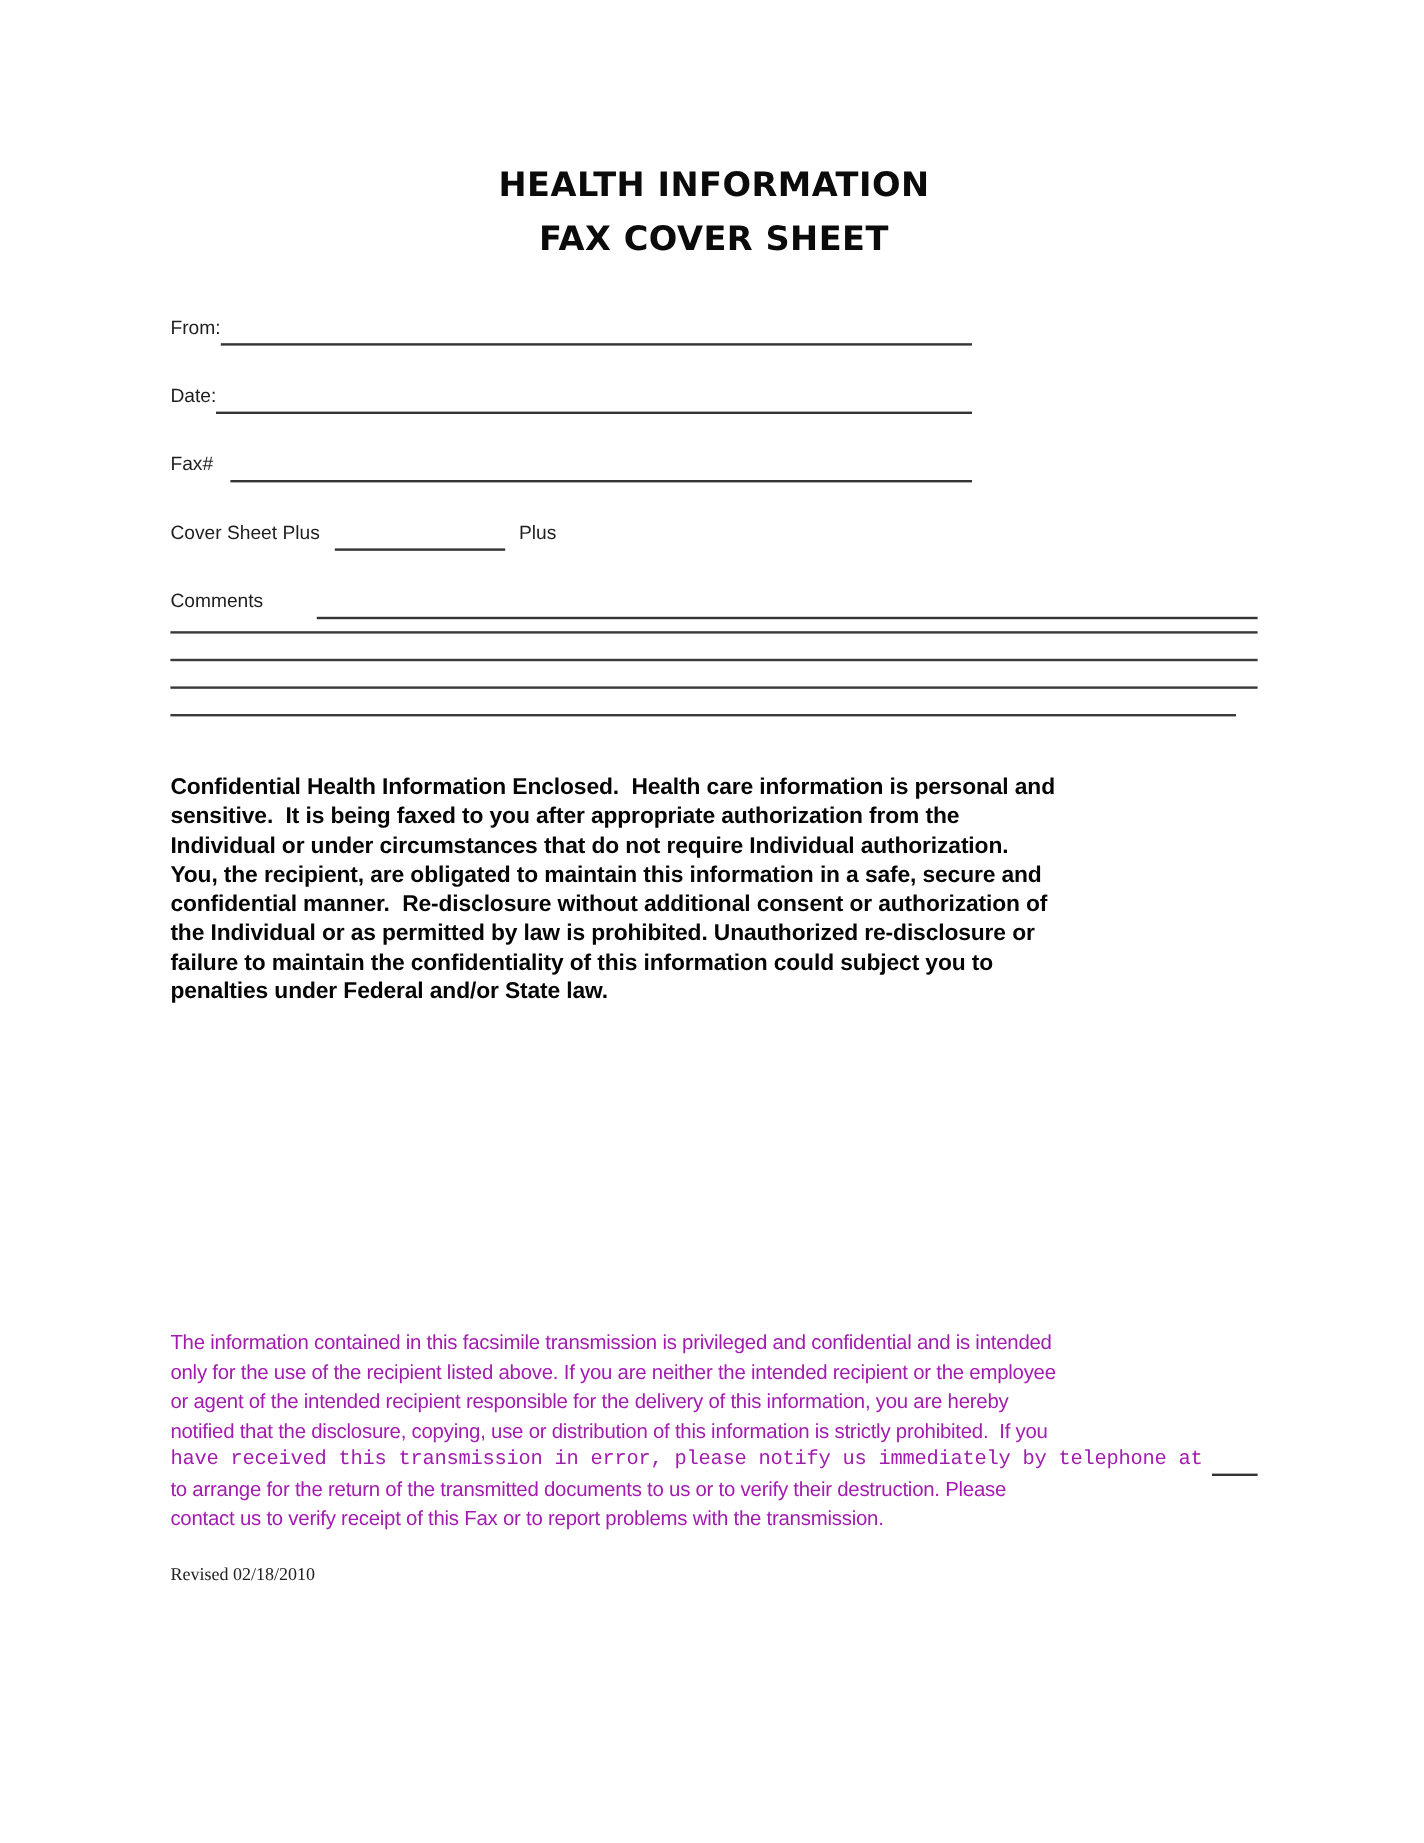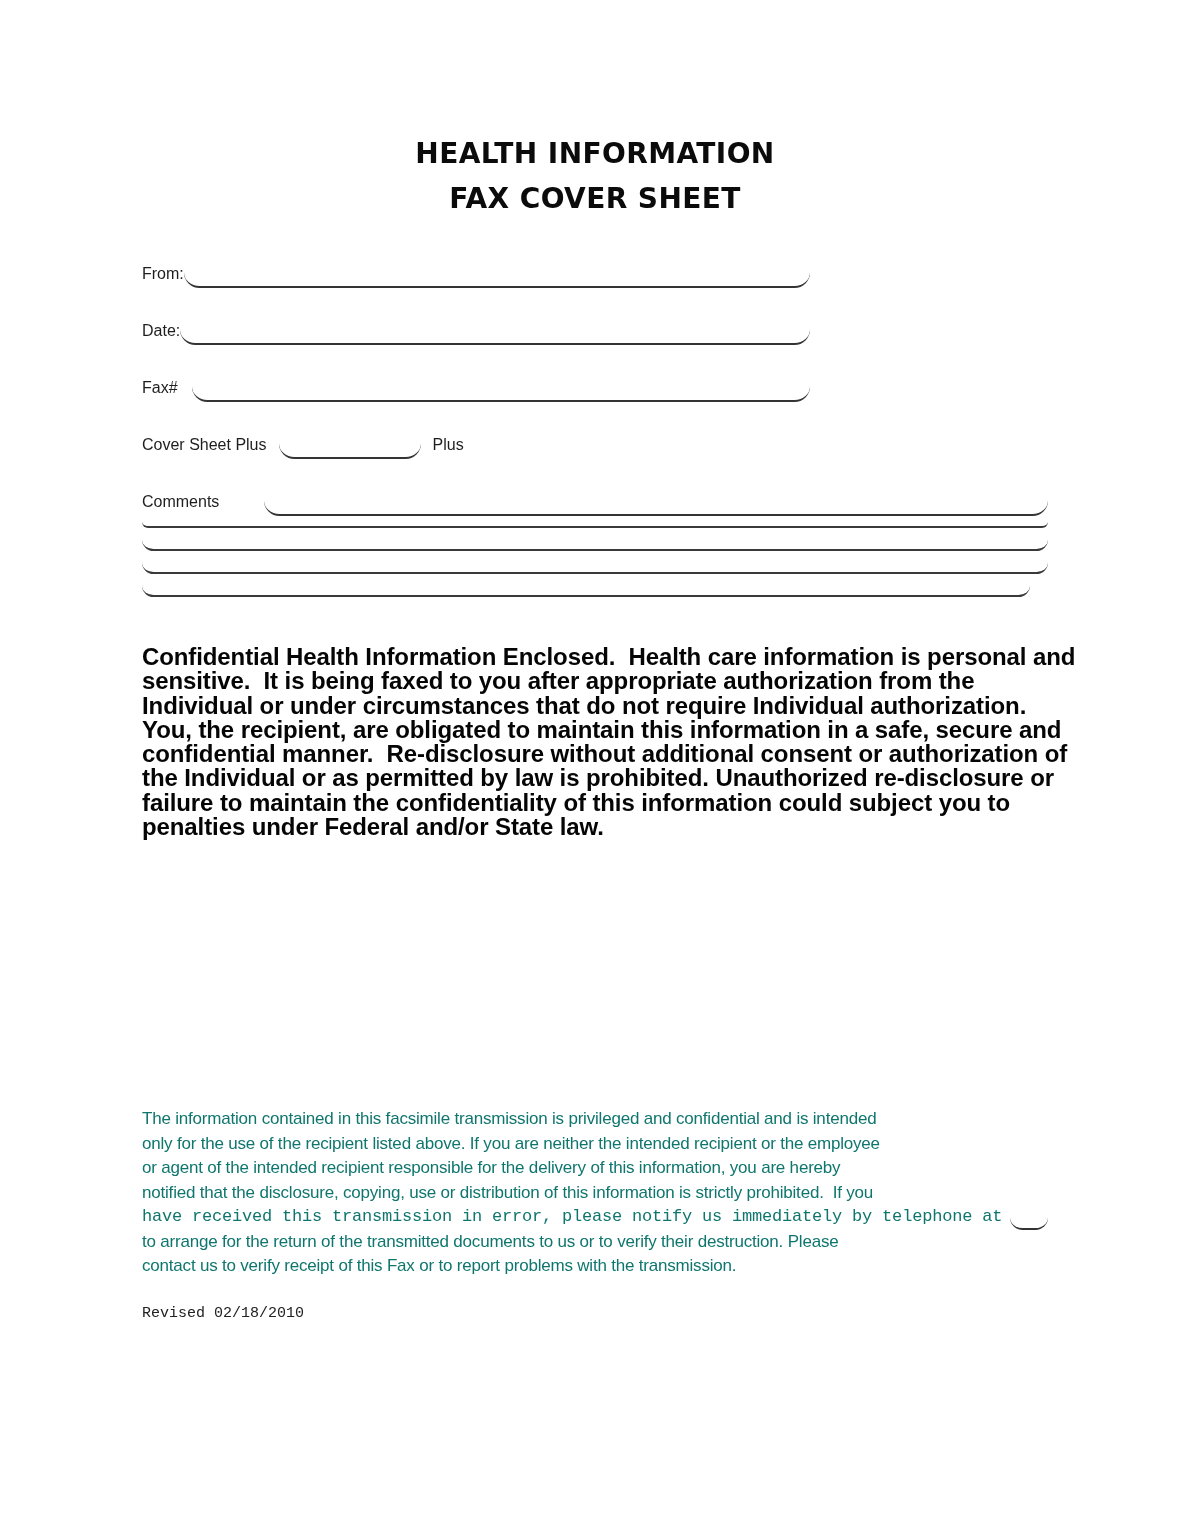--- a/index.html
+++ b/index.html
@@ -1,15 +1,15 @@
 <!DOCTYPE html>
 <html><head>
 <meta charset="utf-8">
 <style>
-  * { box-sizing: border-box; border-radius: 27px; }
+  * { box-sizing: border-box; }
   html, body { margin: 0; padding: 0; background: #ffffff; }
   .page {
     position: relative;
     width: 1187px;
     height: 1536px;
     background: #ffffff;
     overflow: hidden;
     color: #161616;
   }
   .content {
@@ -53,49 +53,49 @@
     height: 23px;
     border-bottom: 2px solid #3a3a3a;
     width: 906px;
   }
   .comment-line.first { height: 12px; }
   .comment-line.last { width: 888px; }
   .notice {
     margin-top: 48px;
     font-family: "Liberation Sans", sans-serif;
     font-weight: bold;
-    font-size: 24px;
+    font-size: 19px;
     line-height: 24.3px;
     letter-spacing: -0.1px;
     color: #050505;
     white-space: pre;
   }
   .disclaimer {
     margin-top: 268px;
     font-family: "Liberation Sans", sans-serif;
     font-size: 17px;
     line-height: 24.5px;
     letter-spacing: -0.2px;
-    color: #0f766e;
+    color: #a21caf;
   }
   .disclaimer .pre { white-space: pre; }
   .phone-row {
     display: flex;
     align-items: stretch;
     height: 24.5px;
   }
   .phone-row .txt { white-space: pre; font-family: Liberation Mono, monospace; }
   .phone-blank {
     flex: 1;
     border-bottom: 2px solid #333333;
     margin-left: 8px;
   }
   .doc-footer {
     margin-top: 26px;
-    font-family: Liberation Mono, monospace;
+    font-family: Liberation Serif, serif;
     font-size: 15px;
     color: #222222;
   }
 </style>
 </head>
 <body>
 
 <div class="page">
   <div class="content">
 

